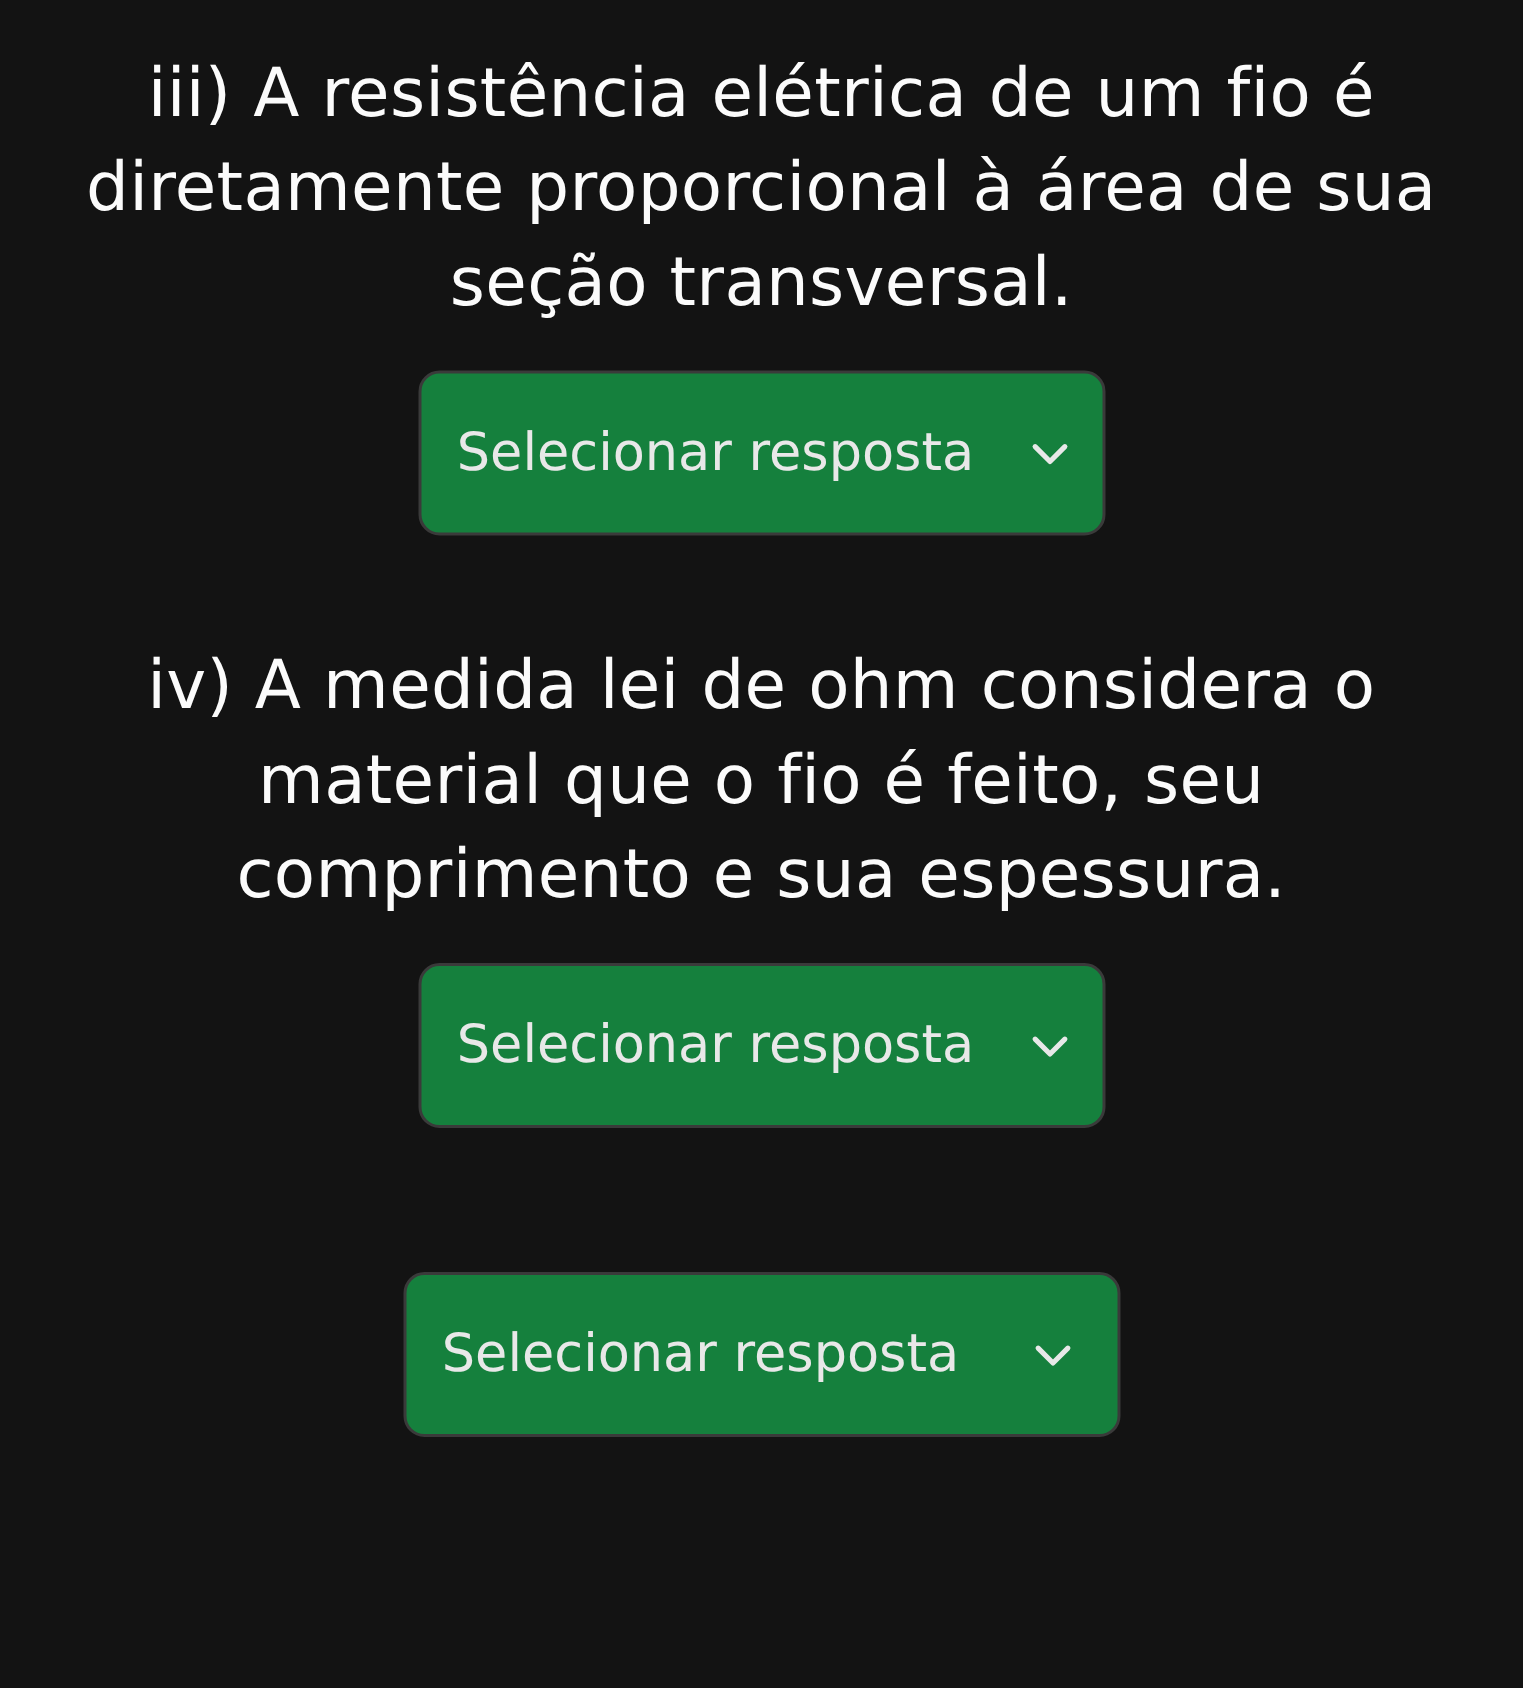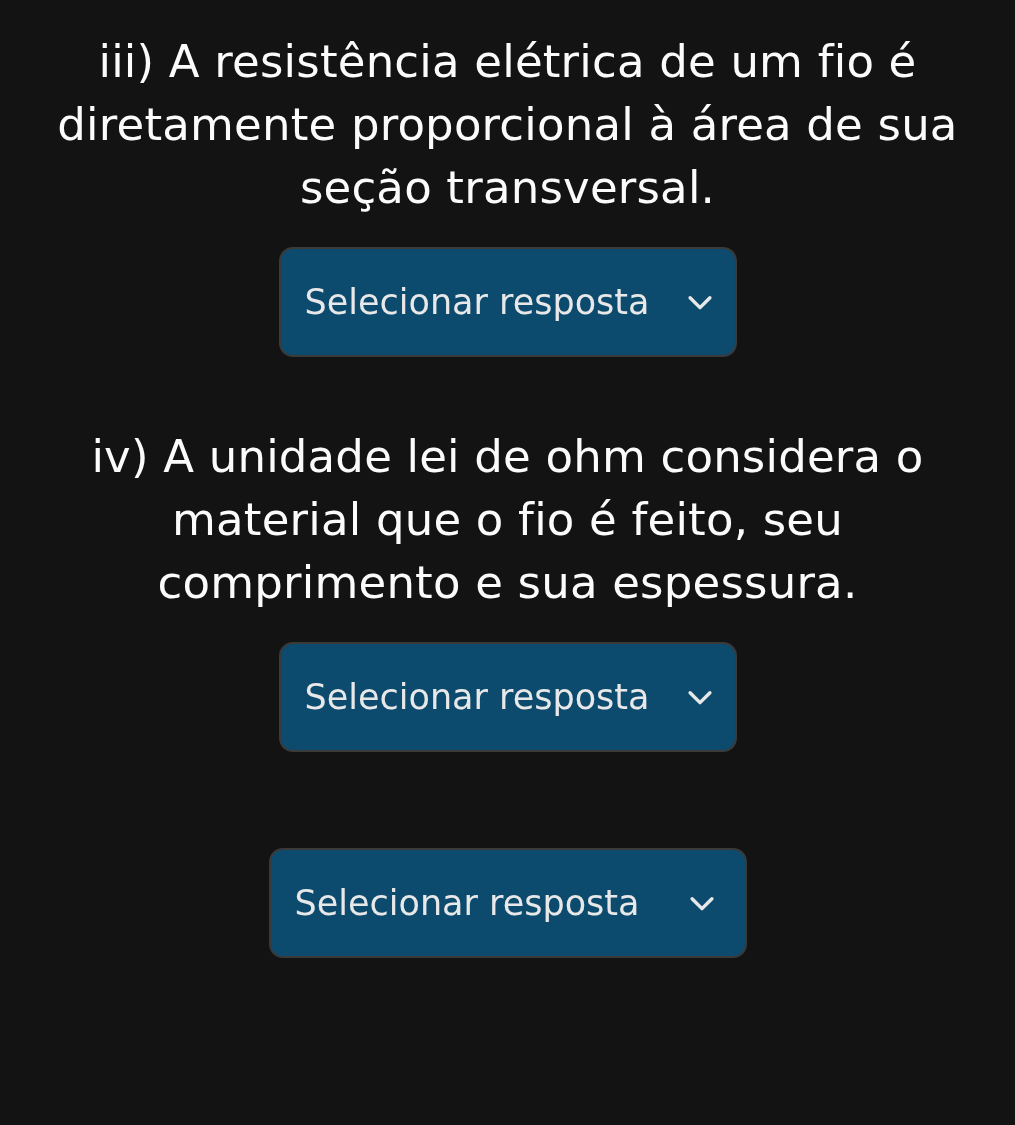--- a/index.html
+++ b/index.html
@@ -48,21 +48,21 @@
   }
   .q-text .omega {
     font-family: "DejaVu Sans", "Liberation Sans", sans-serif;
     font-style: normal;
     font-weight: 700;
   }
   .select-wrap {
     margin-top: 28px;
   }
   .select-box {
-    background: #0c4a6e;
+    background: #15803d;
     border: 2px solid #3a3a3a;
     border-radius: 14px;
     height: 110px;
     box-sizing: border-box;
     display: flex;
     align-items: center;
     justify-content: space-between;
     padding: 0 26px 0 24px;
     min-width: 458px;
     cursor: pointer;
@@ -100,21 +100,21 @@
             </svg>
         </span>
       </div>
     </div>
   </div>
 
   <div class="gap-1"></div>
 
   <div class="question-block">
     <div class="q-text">
-      <span>iv) A unidade lei de ohm considera o material que o fio é feito, seu comprimento e sua espessura.</span>
+      <span>iv) A medida lei de ohm considera o material que o fio é feito, seu comprimento e sua espessura.</span>
     </div>
     <div class="select-wrap">
       <div class="select-box" style="width:458px;">
         <span class="select-label">Selecionar resposta</span>
         <span class="chev">
           <svg viewBox="0 0 24 24" width="34" height="34" fill="none" stroke="#e8e8e8" stroke-width="2.4" stroke-linecap="round" stroke-linejoin="round">
               <polyline points="5,9 12,16 19,9"></polyline>
             </svg>
         </span>
       </div>

